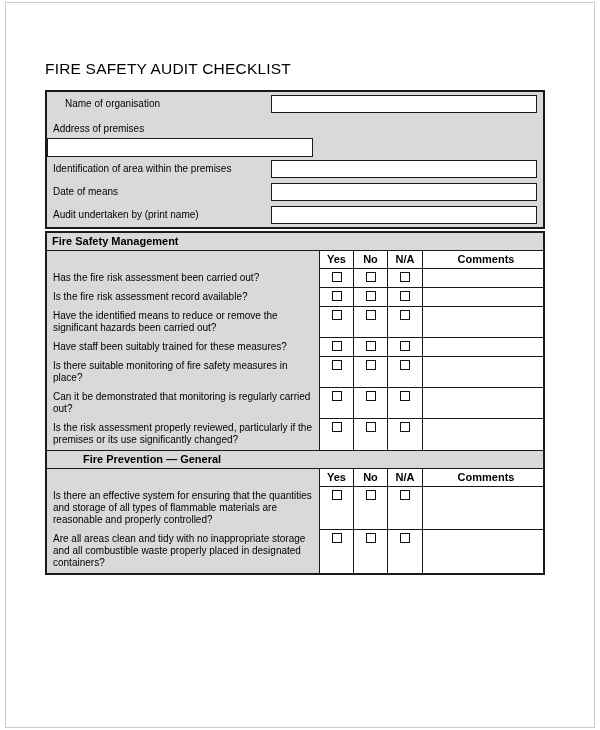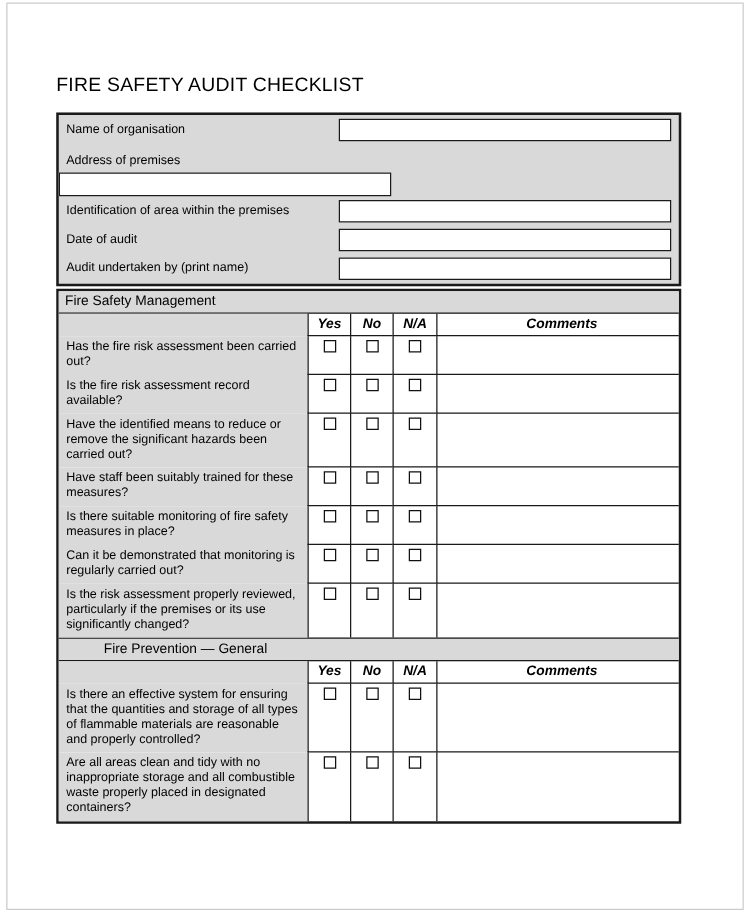--- a/index.html
+++ b/index.html
@@ -41,35 +41,35 @@
   
   .checklist {
     position: absolute; left: 45px; top: 231px; width: 500px;
     border: 2px solid var(--bord, #1a1a1a);
     box-sizing: border-box;
     background: #fff;
     font-size: 10px;
   }
   .sec-bar {
     background: var(--gray, #d9d9d9);
-    font-weight: normal; font-size: 11px;
+    font-weight: bold; font-size: 11px;
     padding: 2px 5px 3px 5px;
     border-bottom: 1.5px solid var(--bord, #1a1a1a);
     line-height: 12px;
   }
   .sec-bar.not-first { border-top: 1.5px solid var(--bord, #1a1a1a); padding-left: 36px; }
   .row { display: flex; align-items: stretch; }
   .qcell {
-    width: 199px; box-sizing: border-box;
+    width: 272px; box-sizing: border-box;
     background: var(--gray, #d9d9d9);
     padding: 3px 4px 4px 6px;
     line-height: 12px;
   }
   .cell-b { border-left: 1px solid var(--bord, #1a1a1a); box-sizing: border-box; }
-  .hrow .hc { font-weight: bold; font-size: 11px; text-align: center; padding: 2px 0 3px 0; line-height: 12px; font-style: italic; }
+  .hrow .hc { font-weight: bold; font-size: 11px; text-align: center; padding: 2px 0 3px 0; line-height: 12px; }
   .hrow .hcom { flex: 1; text-align: center; padding-left: 6px; }
   .hrow .cell-b { border-bottom: 1px solid var(--bord, #1a1a1a); }
   .cb-cell { width: 34px; display: flex; justify-content: center; align-items: flex-start; padding-top: 3px; }
   .cb-cell.na { width: 35px; }
   .comcell { flex: 1; padding: 2px 4px; }
   .data-row .cell-b { border-bottom: 1px solid var(--bord, #1a1a1a); }
   .data-row.last .cell-b { border-bottom: none; }
   .checkbox {
     display: block; width: 8px; height: 8px;
     border: 1.5px solid #111; background: #fff;
@@ -77,34 +77,34 @@
   }
 </style>
 </head>
 <body>
 
 <div class="page-border"></div>
 
 <h1 class="doc-title">FIRE SAFETY AUDIT CHECKLIST</h1>
 
 <div class="form-table" id="form-table">
-    <div class="ft-row" style="height: 25px;">
+    <div class="ft-row" style="height: 25px; padding-left: 12px;">
       <span class="ft-label">Name of organisation</span>
       <input class="ft-input" type="text" style="">
     </div>
     <div class="ft-row" style="height: 40px; flex-direction: column;">
       <span class="ft-label">Address of premises</span>
       <textarea class="ft-input" style=""></textarea>
     </div>
     <div class="ft-row" style="height: 23px;">
       <span class="ft-label">Identification of area within the premises</span>
       <input class="ft-input" type="text" style="">
     </div>
     <div class="ft-row" style="height: 23px;">
-      <span class="ft-label">Date of audit</span>
+      <span class="ft-label">Date of means</span>
       <input class="ft-input" type="text" style="">
     </div>
     <div class="ft-row" style="height: 24px;">
       <span class="ft-label">Audit undertaken by (print name)</span>
       <input class="ft-input" type="text" style="">
     </div>
   </div>
 
 <div class="checklist" id="checklist">
     <div class="sec-bar">Fire Safety Management</div>

